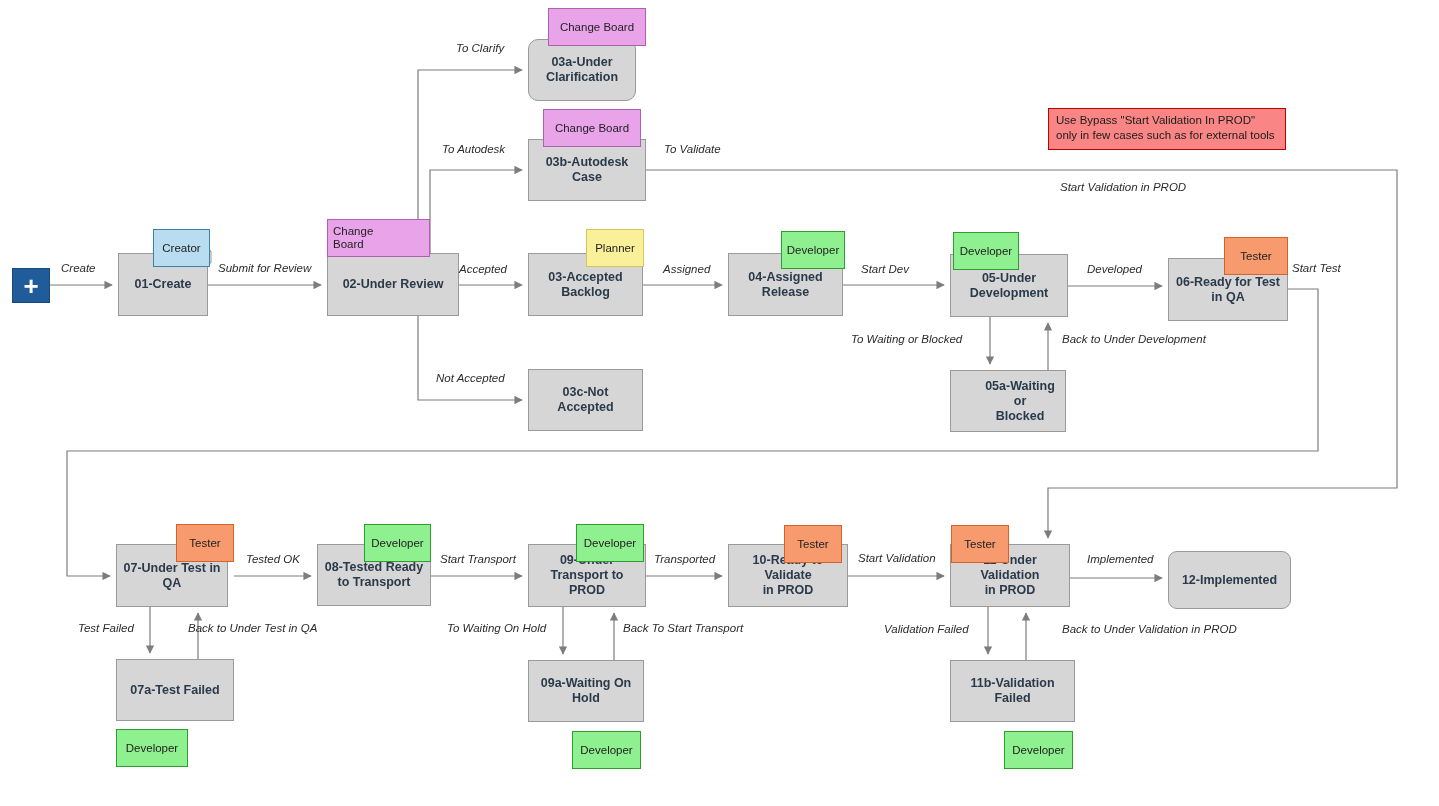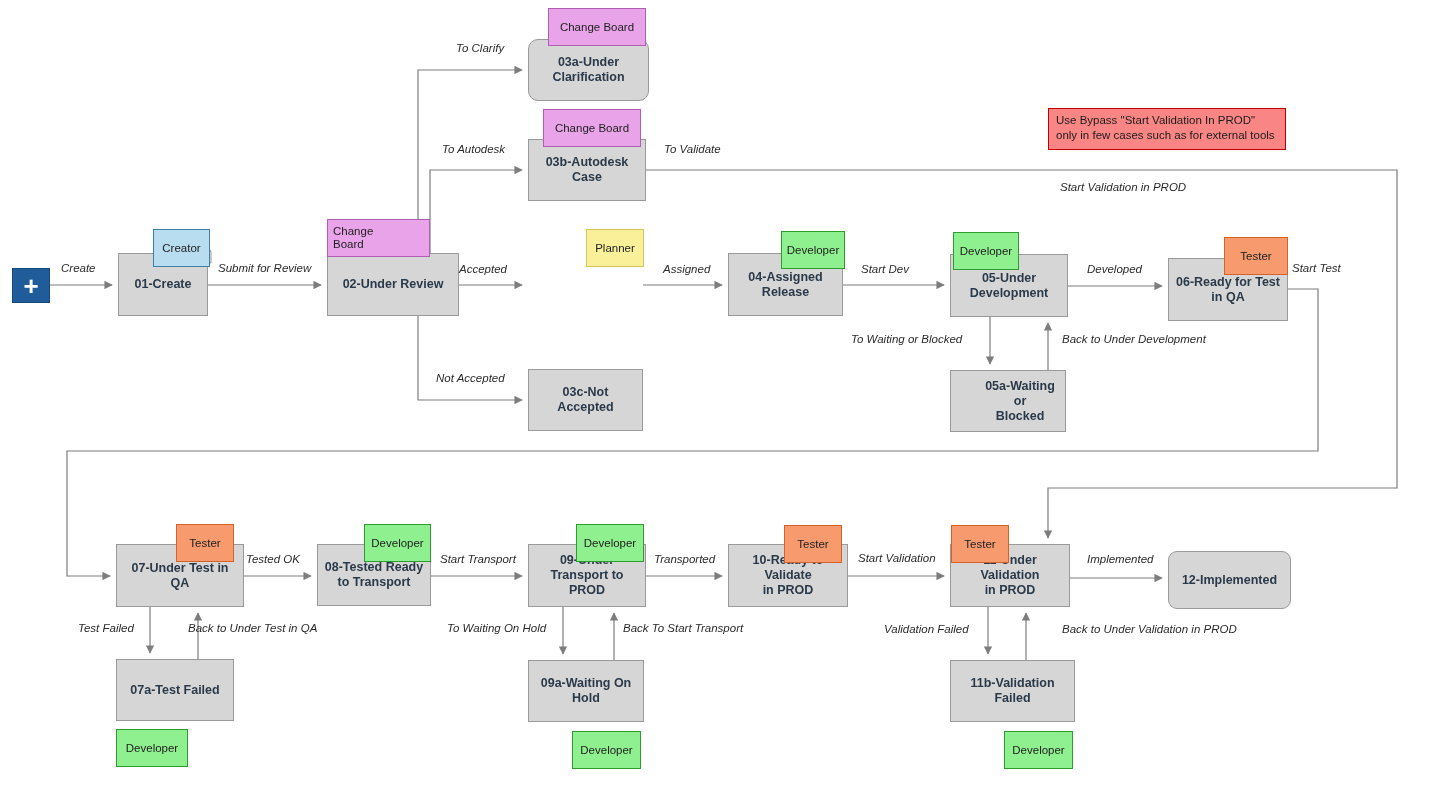--- a/index.html
+++ b/index.html
@@ -175,33 +175,35 @@
     <svg viewBox="0 0 16 18" width="16" height="18">
       <path d="M1 1 h10 l4 4 v12 h-14 z" fill="#f2f2f2" stroke="#9a9a9a" stroke-width="1"></path>
       <path d="M11 1 v4 h4" fill="#dcdcdc" stroke="#9a9a9a" stroke-width="1"></path>
       <path d="M2 8 h7 v3 h-7 z" fill="#cc2222"></path>
       <path d="M9 6.2 l4 3.3 l-4 3.3 z" fill="#cc2222"></path>
     </svg>
   </div>
 
   <div class="node" style="left:118px; top:253px; width:90px; height:63px;">01-Create</div>
   <div class="node" style="left:327px; top:253px; width:132px; height:63px;">02-Under Review</div>
-  <div class="node" style="left:528px; top:39px; width:121px; height:62px; white-space:pre-line;border-radius:10px;">03a-Under
+  <div class="node" style="left:528px; top:39px; width:108px; height:62px; white-space:pre-line;border-radius:10px;">03a-Under
 Clarification</div>
   <div class="node" style="left:528px; top:139px; width:118px; height:62px;">03b-Autodesk Case</div>
+  <div class="node" style="left:528px; top:253px; width:115px; height:63px; white-space:pre-line;">03-Accepted
+Backlog</div>
   <div class="node" style="left:528px; top:369px; width:115px; height:62px;">03c-Not Accepted</div>
   <div class="node" style="left:728px; top:253px; width:115px; height:63px; white-space:pre-line;">04-Assigned
 Release</div>
   <div class="node" style="left:950px; top:254px; width:118px; height:63px; white-space:pre-line;">05-Under
 Development</div>
   <div class="node" style="left:950px; top:370px; width:116px; height:62px; white-space:pre-line;padding-left:28px;">05a-Waiting or
 Blocked</div>
   <div class="node" style="left:1168px; top:258px; width:120px; height:63px; white-space:pre-line;">06-Ready for Test
 in QA</div>
-  <div class="node" style="left:116px; top:544px; width:128px; height:63px; white-space:pre-line;">07-Under Test in
+  <div class="node" style="left:116px; top:544px; width:112px; height:63px; white-space:pre-line;">07-Under Test in
 QA</div>
   <div class="node" style="left:116px; top:659px; width:118px; height:62px;">07a-Test Failed</div>
   <div class="node" style="left:317px; top:544px; width:114px; height:62px; white-space:pre-line;">08-Tested Ready
 to Transport</div>
   <div class="node" style="left:528px; top:544px; width:118px; height:63px; white-space:pre-line;">09-Under
 Transport to PROD</div>
   <div class="node" style="left:528px; top:660px; width:116px; height:62px; white-space:pre-line;">09a-Waiting On
 Hold</div>
   <div class="node" style="left:728px; top:544px; width:120px; height:63px; white-space:pre-line;">10-Ready to Validate
 in PROD</div>

